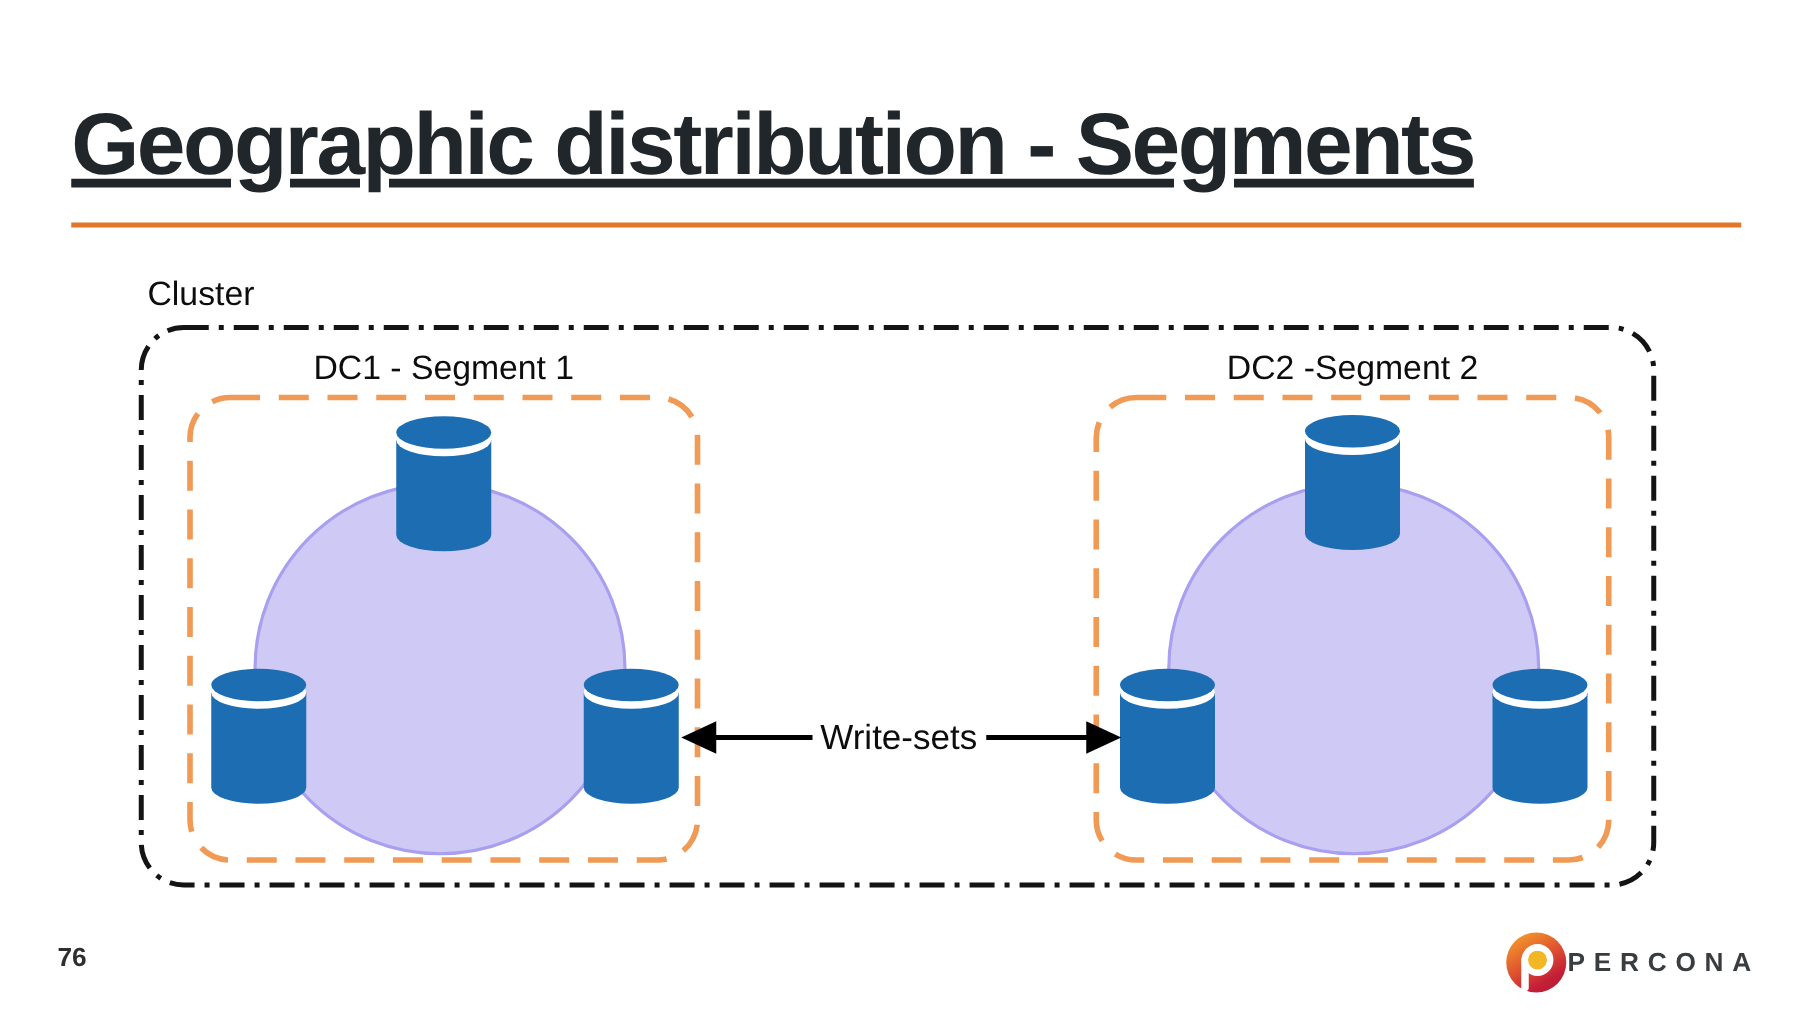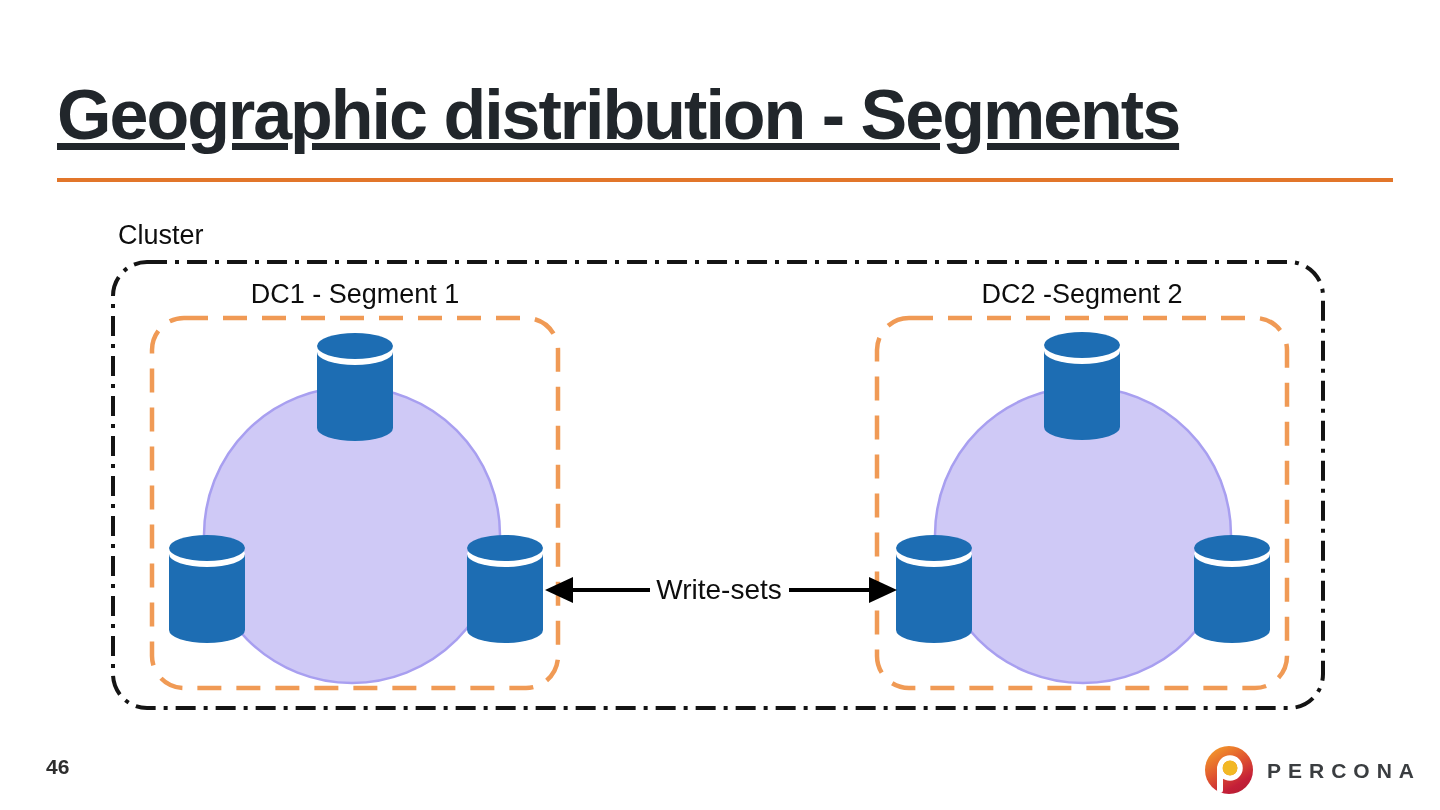--- a/index.html
+++ b/index.html
@@ -59,21 +59,20 @@
     font-weight: bold;
     color: #2e2e2e;
   }
   .brand {
     position: absolute;
     left: 1204px;
     top: 745px;
     height: 52px;
     display: flex;
     align-items: center;
-    gap: 13px;
   }
   .brand-text {
     font-size: 21px;
     font-weight: bold;
     letter-spacing: 7px;
     color: #3a3d40;
     white-space: nowrap;
   }
 </style>
 </head>
@@ -116,21 +115,21 @@
 
     <g>
       <line class="arrow-line" x1="560" y1="590" x2="882" y2="590"></line>
       <polygon class="arrow-head" points="545,590 573,577 573,603"></polygon>
       <polygon class="arrow-head" points="897,590 869,577 869,603"></polygon>
       <rect class="label-bg" x="650" y="571" width="139" height="38"></rect>
       <text class="arrow-label" x="719" y="599">Write-sets</text>
     </g>
   </svg>
 
-  <div class="page-number">46</div>
+  <div class="page-number">76</div>
 
   <div class="brand">
     <svg width="50" height="52" viewBox="0 0 50 52">
       <defs>
         <linearGradient id="pGrad" x1="0.2" y1="0" x2="0.8" y2="1">
           <stop offset="0" stop-color="#f49b2b"></stop>
           <stop offset="0.45" stop-color="#e0552f"></stop>
           <stop offset="0.8" stop-color="#c41f38"></stop>
           <stop offset="1" stop-color="#b41d31"></stop>
         </linearGradient>

